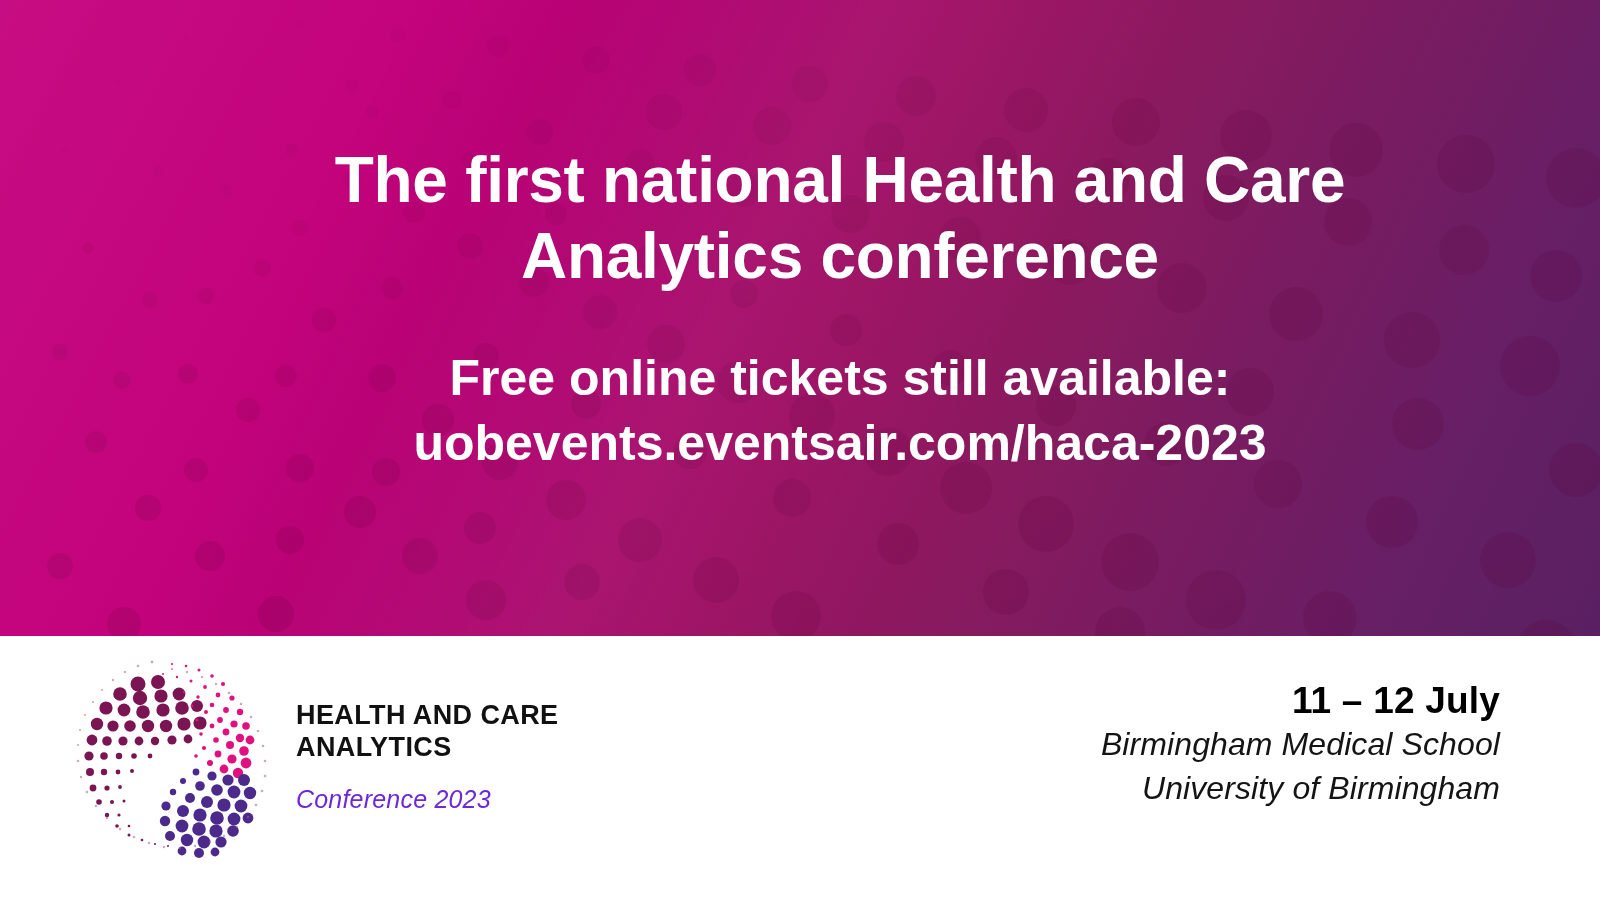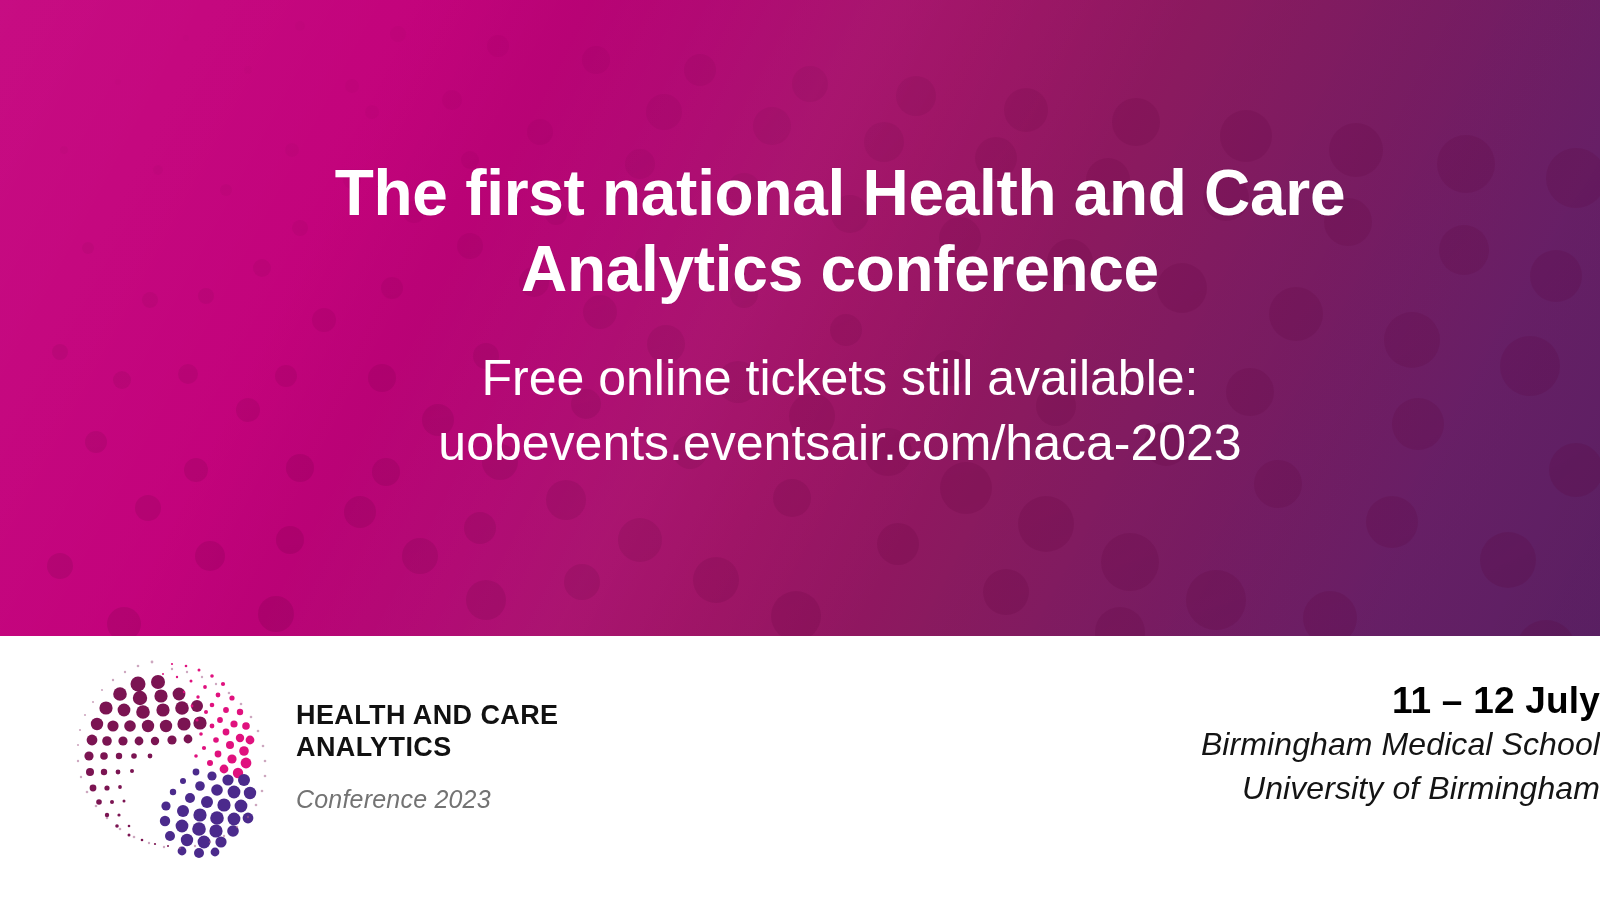--- a/index.html
+++ b/index.html
@@ -77,24 +77,24 @@
     font-size: 64px;
     font-weight: bold;
     line-height: 1.18;
     letter-spacing: -0.3px;
     max-width: 1300px;
     margin: 0 0 34px 0;
     text-shadow: 0 0 2px rgba(0,0,0,0.07);
   }
   .subline {
     font-size: 50px;
-    font-weight: normal;
+    font-weight: bold;
     line-height: 1.30;
     max-width: 1300px;
-    margin: 4px;
+    margin: 17px;
   }
   .subline .url-line { display: block; }
 
   
   .footer {
     position: absolute;
     left: 0;
     top: 636px;
     width: 1600px;
     height: 264px;
@@ -124,25 +124,26 @@
     font-weight: bold;
     letter-spacing: 0.4px;
     line-height: 1.17;
     color: #111111;
     white-space: pre-line;
   }
   .logo-sub {
     margin-top: 22px;
     font-size: 25px;
     font-style: italic;
-    color: #737373;
+    color: #6d28d9;
     letter-spacing: 0.2px;
   }
 
   .footer-right {
+    padding-right: 100px;
     padding-top: 44px;
     text-align: right;
   }
   .date-line {
     font-size: 37px;
     font-weight: bold;
     color: #000000;
     line-height: 1.12;
     letter-spacing: 0.2px;
   }

